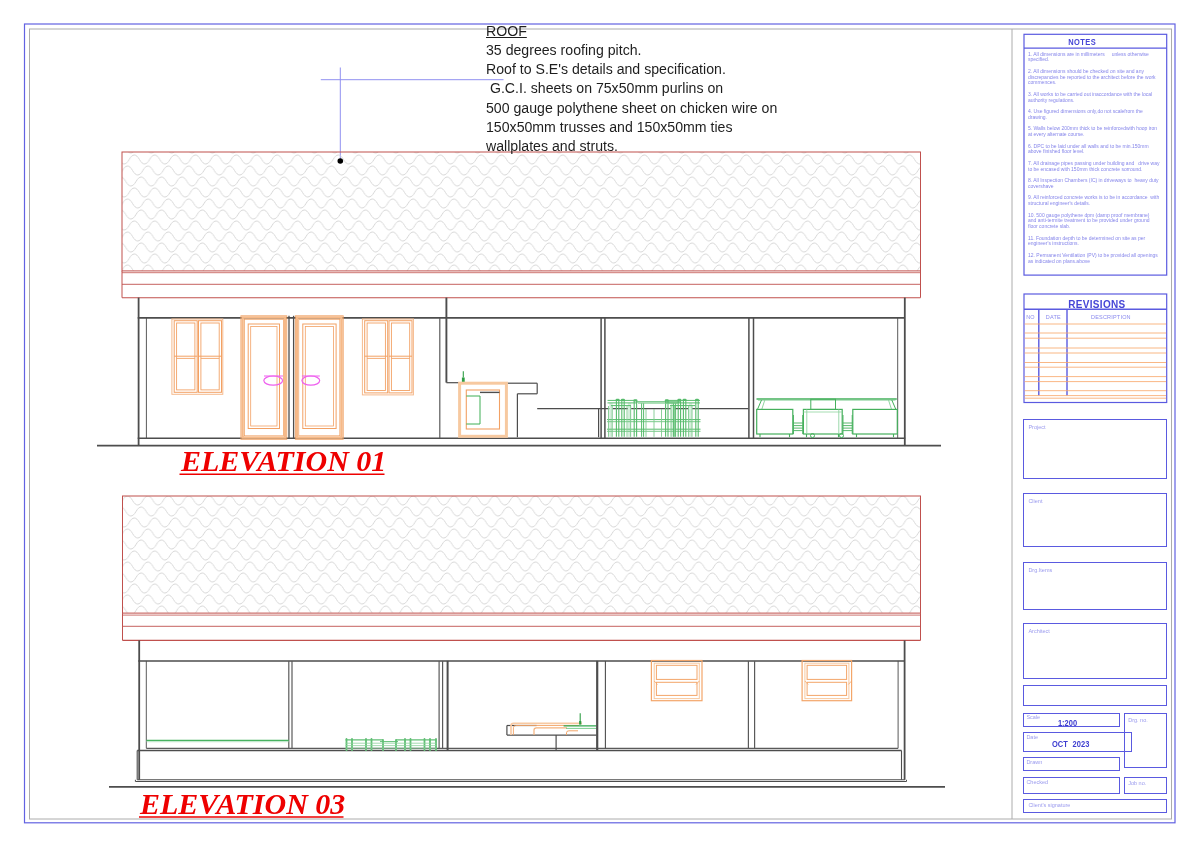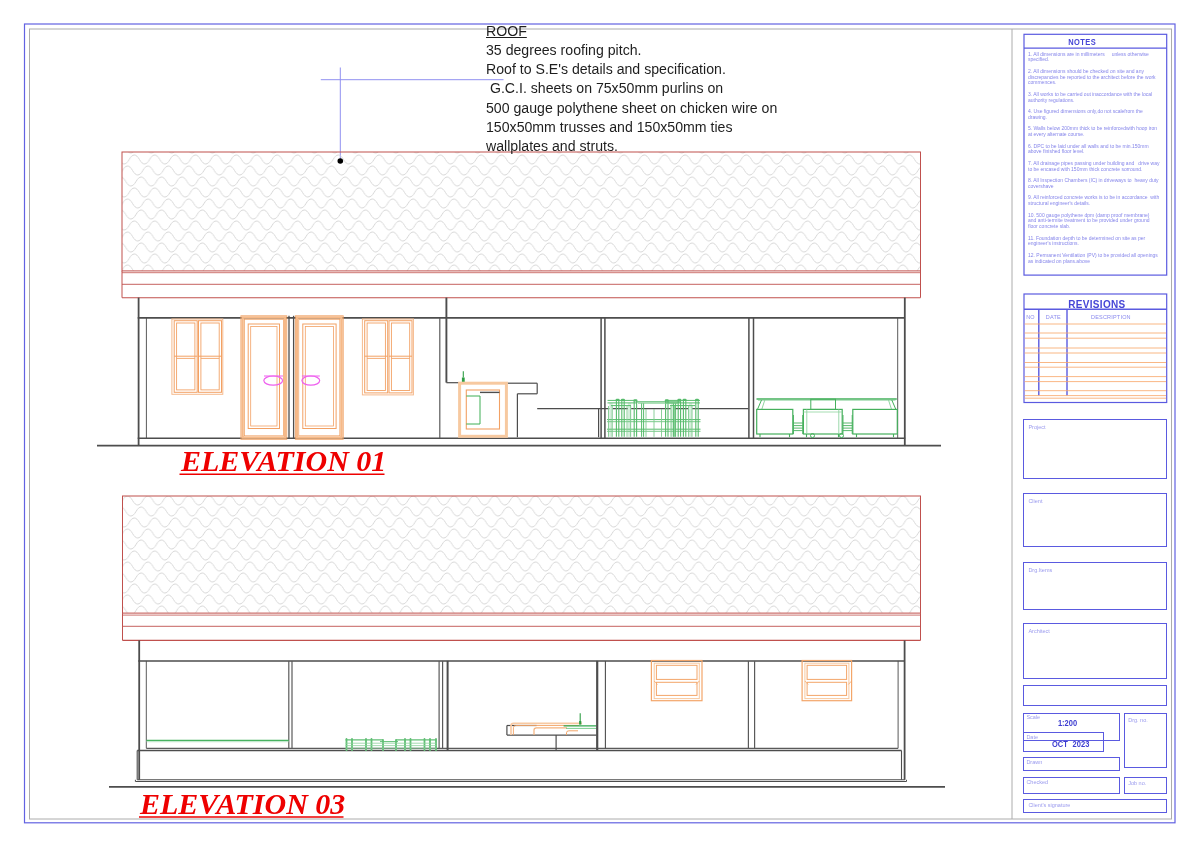--- a/index.html
+++ b/index.html
@@ -521,26 +521,26 @@
 <div class="bluebox" style="left:1023.4px;top:562.3px;width:143.3px;height:48.1px;">
       <span class="lbl" style="position:absolute;left:4px;top:4px;">Drg.Items</span>
     </div>
 
 <div class="bluebox" style="left:1023.4px;top:623.2px;width:143.3px;height:56.1px;">
       <span class="lbl" style="position:absolute;left:4px;top:4px;">Architect</span>
     </div>
 
 <div class="bluebox" style="left:1023.4px;top:685.3px;width:143.3px;height:21px;"></div>
 
-<div class="bluebox" style="left:1023.4px;top:712.6px;width:96.6px;height:28px;">
+<div class="bluebox" style="left:1023.4px;top:712.6px;width:96.6px;height:14px;">
       <span class="lbl" style="position:absolute;left:2px;top:0.5px;">Scale</span>
       <span style="position:absolute;left:33.5px;top:3px;font-size:7.5px;font-weight:bold;color:#3D3DD0;transform:scaleY(1.25);transform-origin:0 0;">1:200</span>
     </div>
 
-<div class="bluebox" style="left:1023.4px;top:732px;width:81px;height:20px;">
+<div class="bluebox" style="left:1023.4px;top:732px;width:109px;height:20px;">
       <span class="lbl" style="position:absolute;left:2px;top:1px;">Date</span>
       <span style="position:absolute;left:27.5px;top:4.5px;font-size:7.5px;font-weight:bold;letter-spacing:0.1px;color:#3D3DD0;transform:scaleY(1.25);transform-origin:0 0;">OCT&nbsp; 2023</span>
     </div>
 
 <div class="bluebox" style="left:1023.4px;top:756.6px;width:96.6px;height:14.7px;">
       <span class="lbl" style="position:absolute;left:2px;top:1px;">Drawn</span>
     </div>
 
 <div class="bluebox" style="left:1023.4px;top:776.6px;width:96.6px;height:17.5px;">
       <span class="lbl" style="position:absolute;left:2px;top:1px;">Checked</span>

